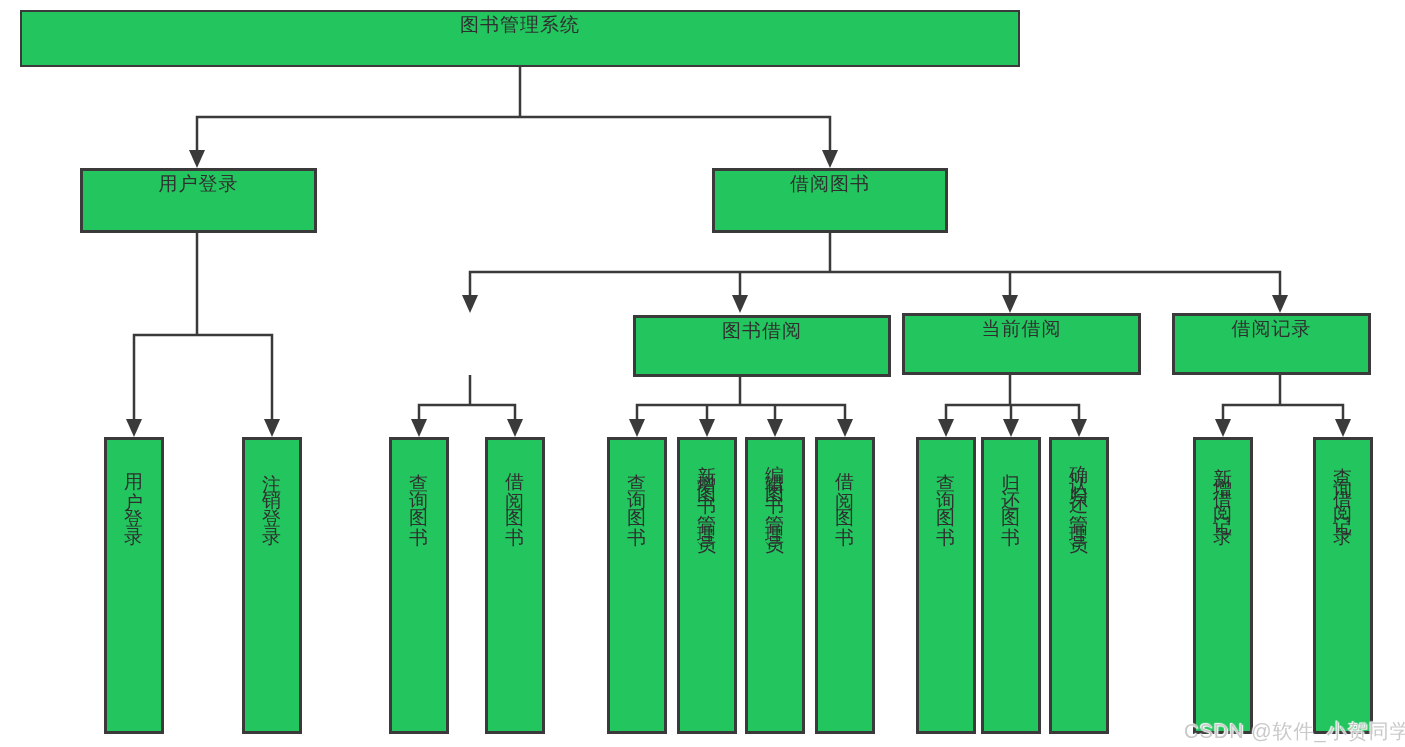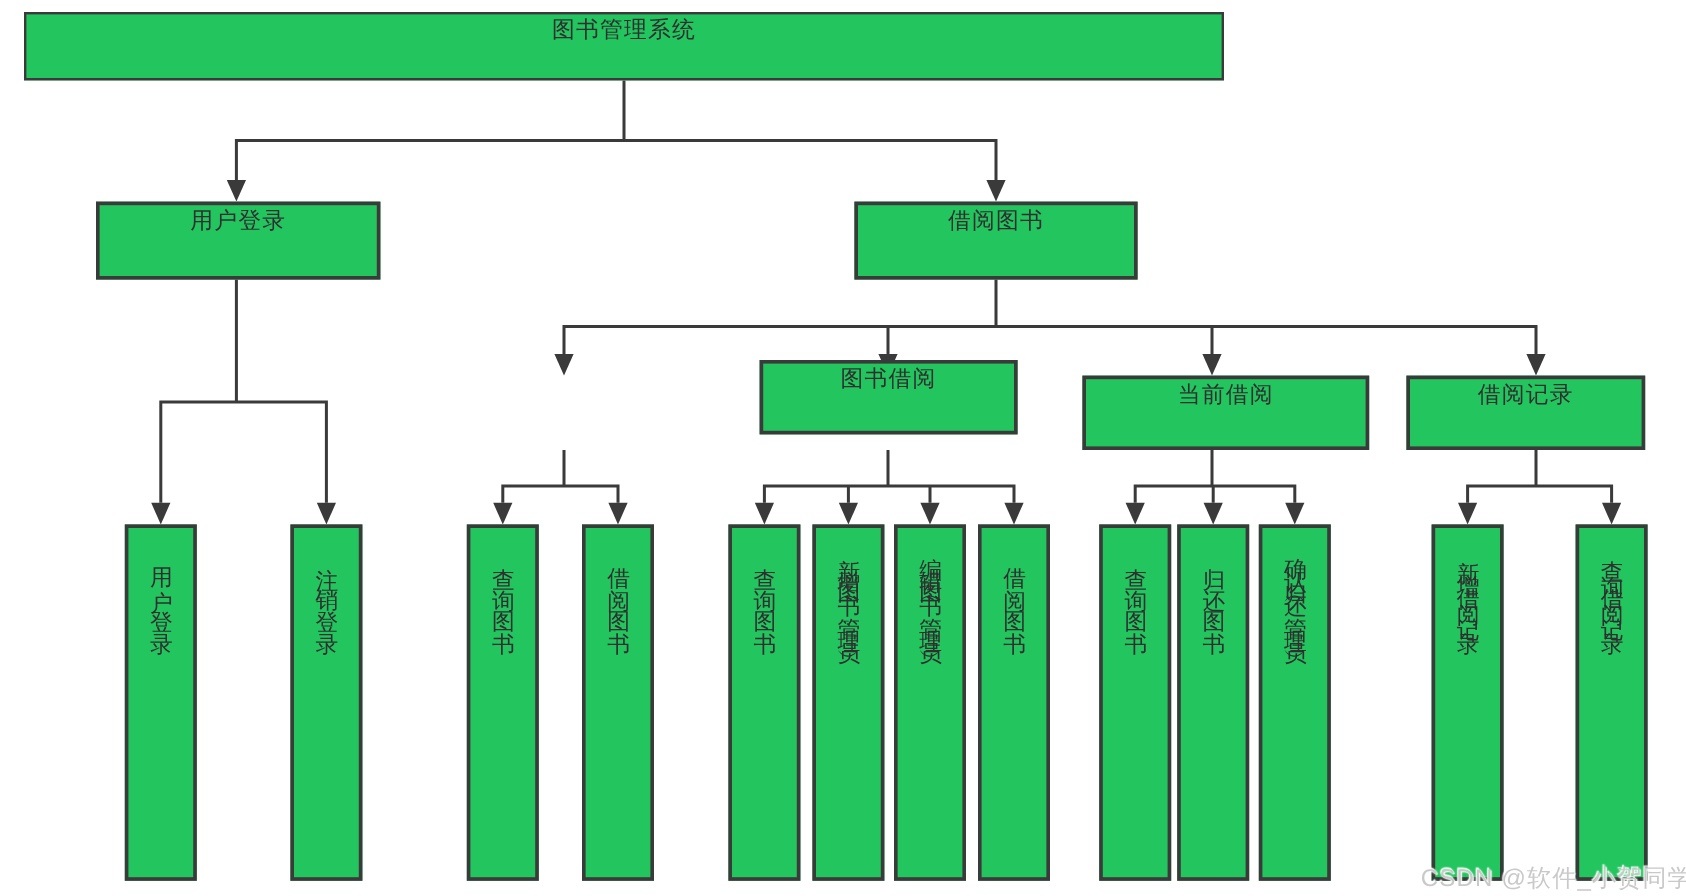--- a/index.html
+++ b/index.html
@@ -119,21 +119,21 @@
     <span>图书管理系统</span>
   </div>
 
   <div class="node" style="left:80px;top:168px;width:237px;height:65px">
     <span>用户登录</span>
   </div>
   <div class="node" style="left:712px;top:168px;width:236px;height:65px">
     <span>借阅图书</span>
   </div>
 
-  <div class="node" style="left:633px;top:300px;width:215px;height:62px">
+  <div class="node" style="left:633px;top:315px;width:258px;height:62px">
     <span>图书借阅</span>
   </div>
   <div class="node" style="left:902px;top:313px;width:239px;height:62px">
     <span>当前借阅</span>
   </div>
   <div class="node" style="left:1172px;top:313px;width:199px;height:62px">
     <span>借阅记录</span>
   </div>
 
   <div class="node" style="left:104px;top:437px;width:60px;height:297px">

